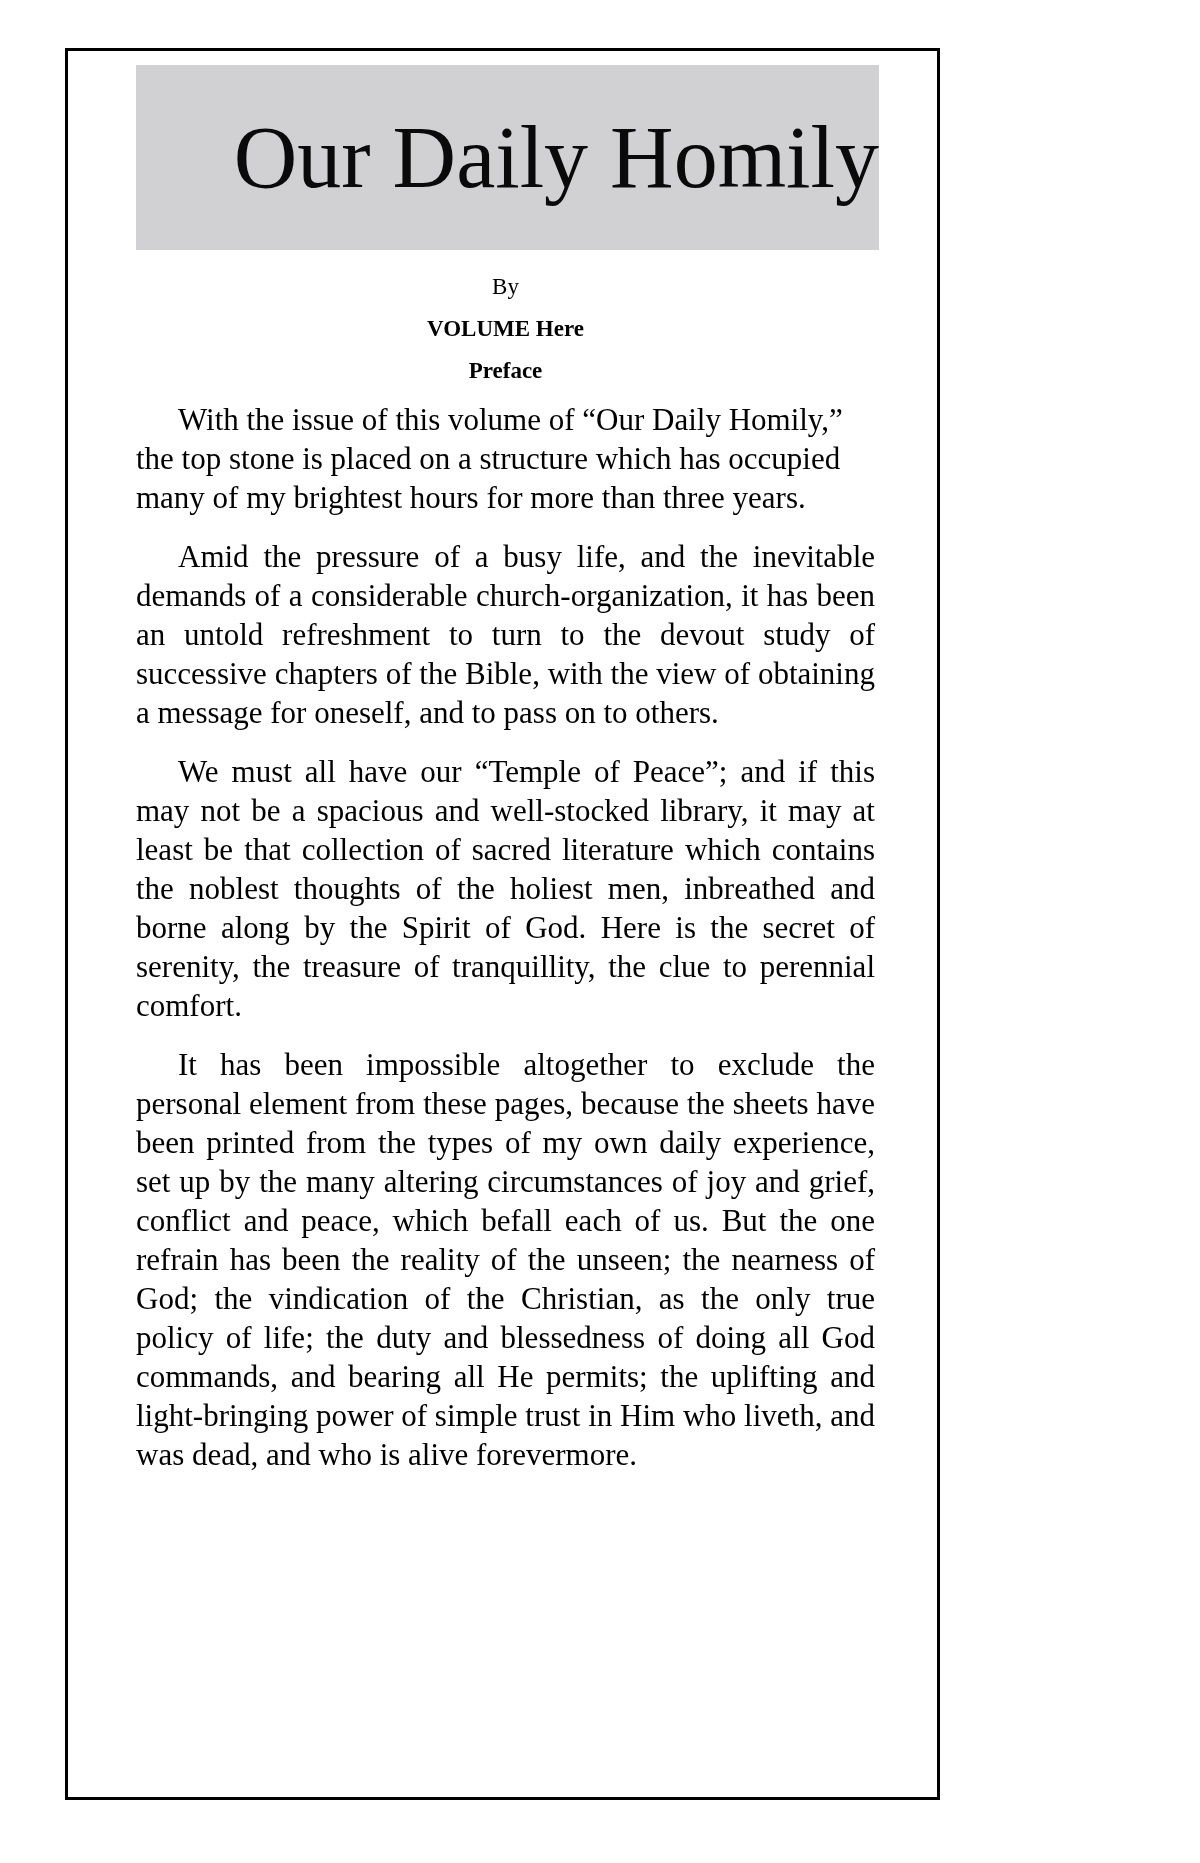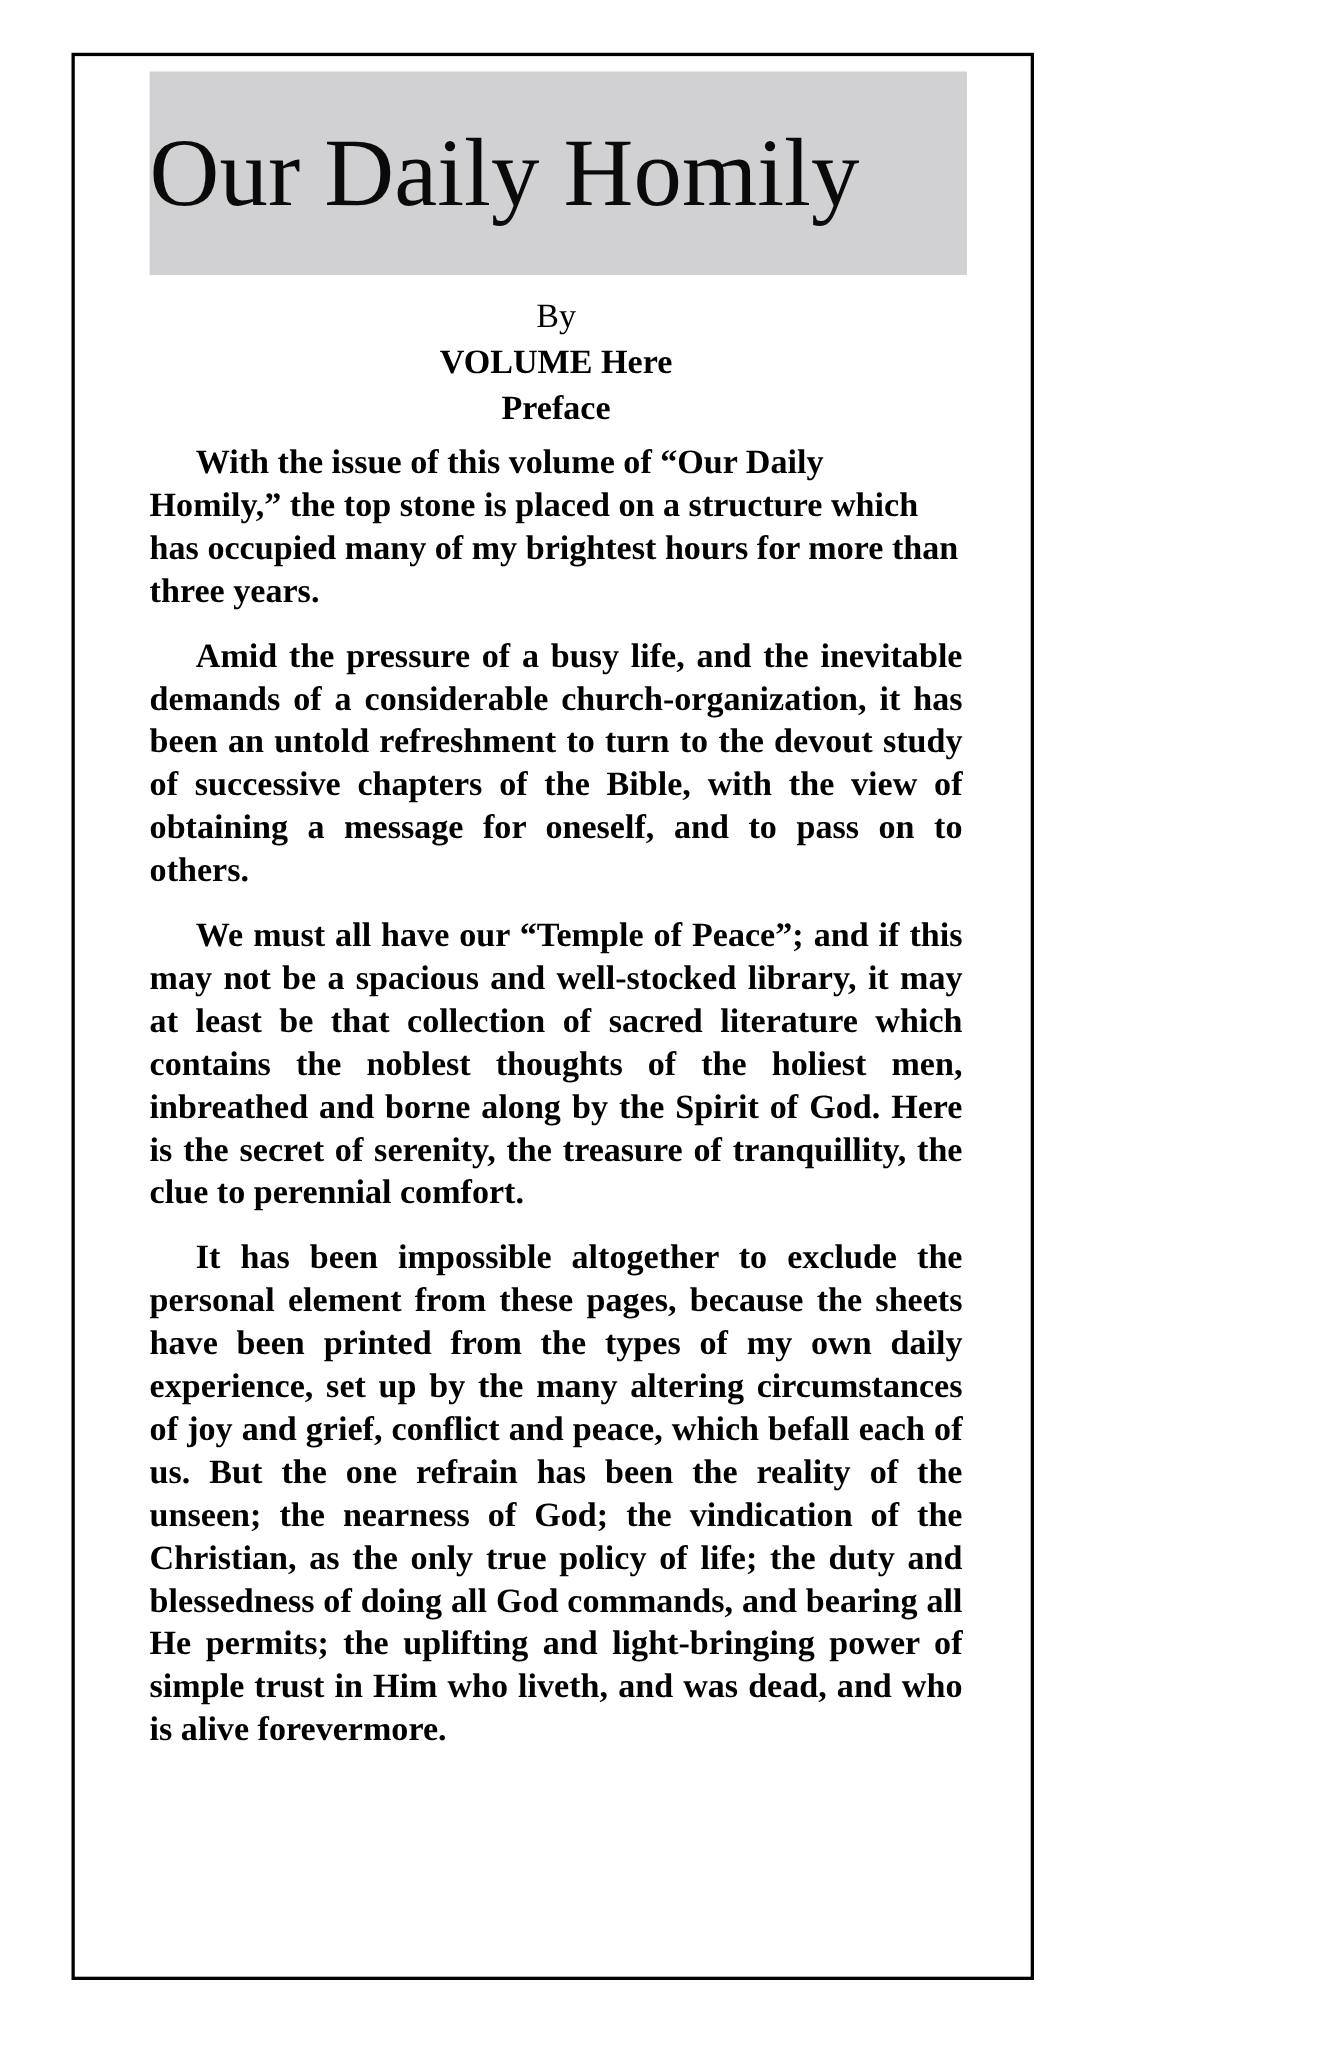--- a/index.html
+++ b/index.html
@@ -43,54 +43,53 @@
     width: 739px;
   }
 
   
   .title-banner {
     background: #d1d1d4;
     width: 743px;
     height: 185px;
     display: flex;
     align-items: center;
-    justify-content: flex-start;
+    justify-content: flex-end;
     overflow: hidden;
     margin-left: 0px;
   }
 
   .book-title {
     font-family: "Liberation Serif", "DejaVu Serif", serif;
     font-size: 88px;
     font-weight: normal;
     line-height: 1;
     letter-spacing: 0px;
     white-space: nowrap;
     color: #0a0a0a;
   }
 
   .frontmatter {
     text-align: center;
     margin-top: 16px;
   }
 
   .frontmatter .fm-line {
-    font-size: 31px;
+    font-size: 23px;
     line-height: 42px;
     white-space: nowrap;
   }
 
   .frontmatter .fm-line.bold {
     font-weight: bold;
   }
 
   .body-copy {
     margin-top: 8px;
     width: 739px;
-    font-weight: bold;
   }
 
   .body-copy p {
     margin: 0 0 20px 0;
     font-size: 31px;
     line-height: 39px;
     text-align: justify;
     text-indent: 42px;
     hyphens: none;
     -webkit-hyphens: none;

